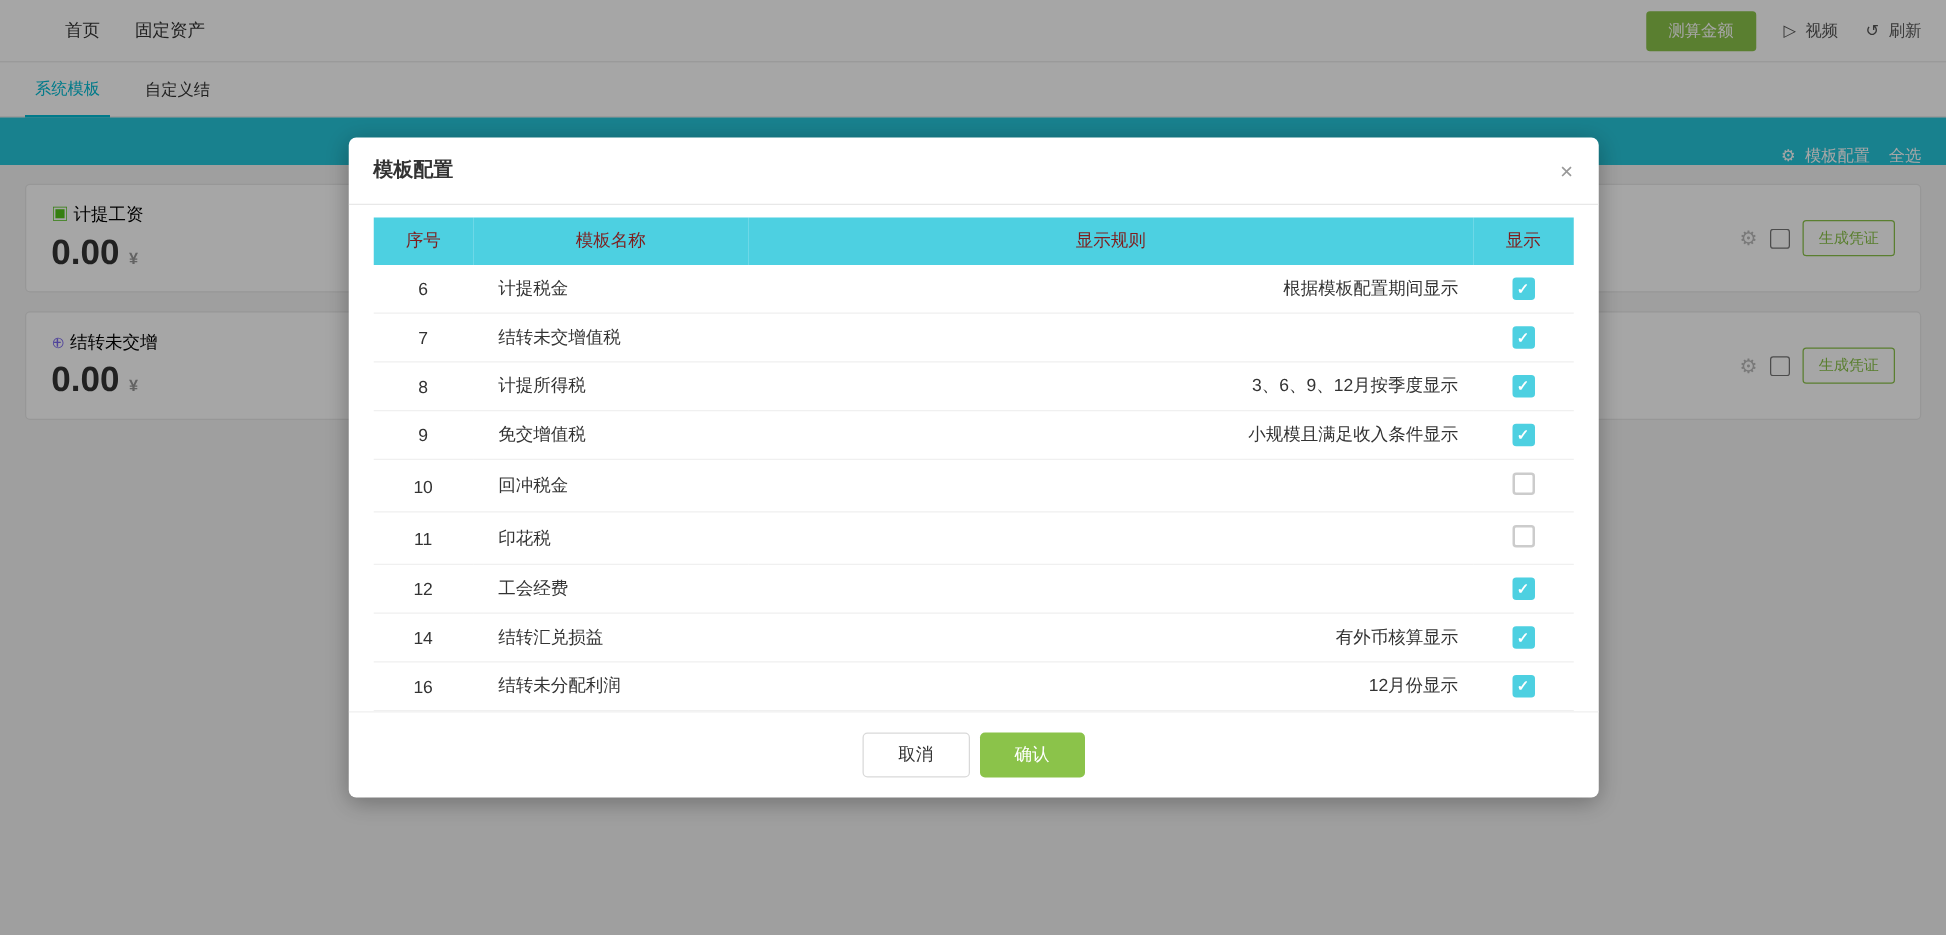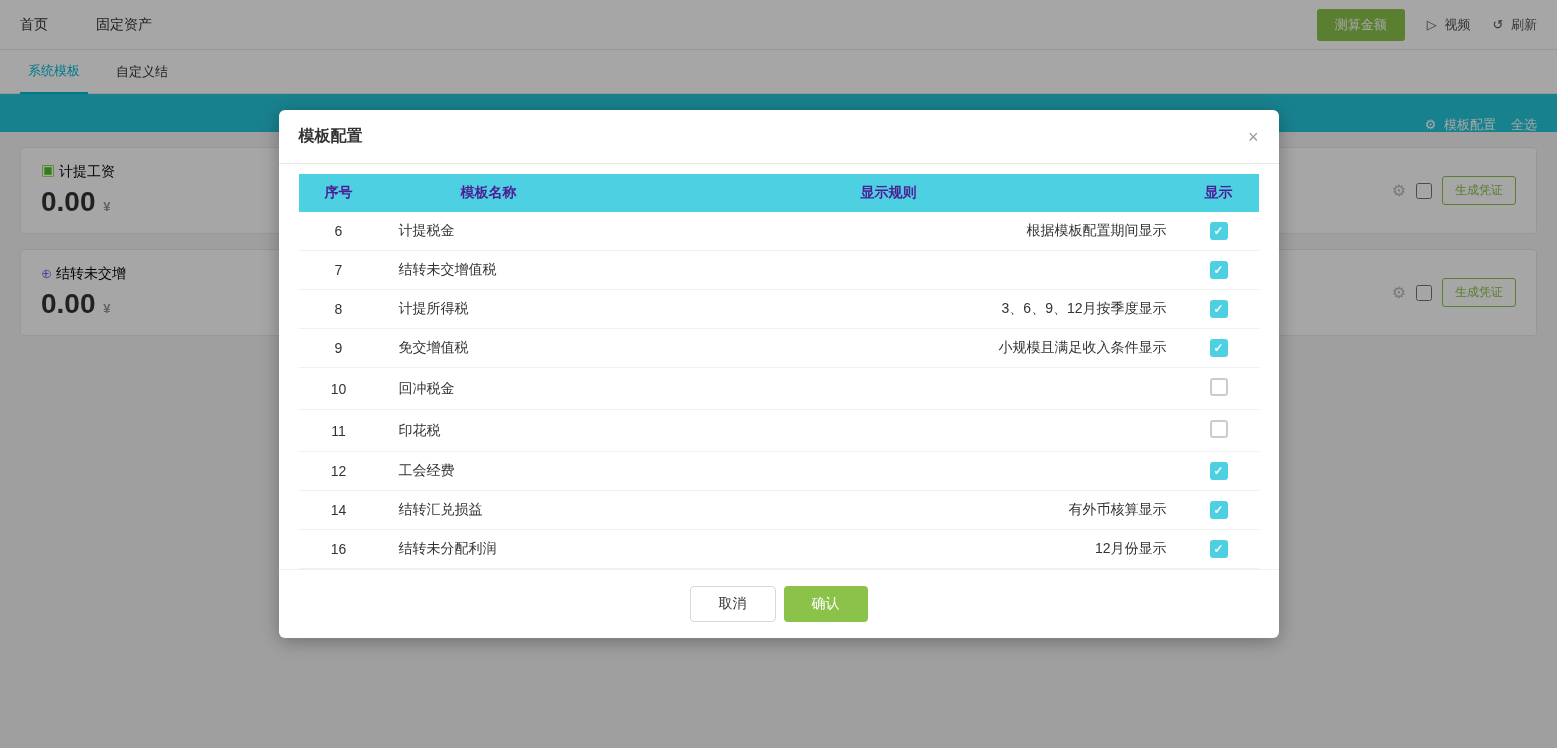--- a/index.html
+++ b/index.html
@@ -171,22 +171,22 @@
     
     .modal-table {
       width: 100%;
       border-collapse: collapse;
       margin-top: 10px;
     }
     .modal-table thead tr {
       background: #4dd0e1;
     }
     .modal-table thead th {
-      color: #4c1d95;
-      font-weight: bold;
+      color: #7f1d1d;
+      font-weight: normal;
       padding: 10px 12px;
       text-align: center;
       font-size: 14px;
     }
     .modal-table tbody tr {
       border-bottom: 1px solid #f0f0f0;
     }
     .modal-table tbody td {
       padding: 10px 12px;
       text-align: center;
@@ -237,21 +237,22 @@
       display: flex;
       align-items: center;
       padding: 0 20px;
       height: 50px;
       background: #fff;
       border-bottom: 1px solid #e8e8e8;
       justify-content: space-between;
     }
     .page-top-left {
       display: flex;
-      gap: 48px;
+      gap: 28px;
+      margin-left: 32px;
     }
     .page-top-right {
       display: flex;
       align-items: center;
       gap: 22px;
     }
     .teal-bar {
       background: #26c6da;
       height: 38px;
       display: flex;

